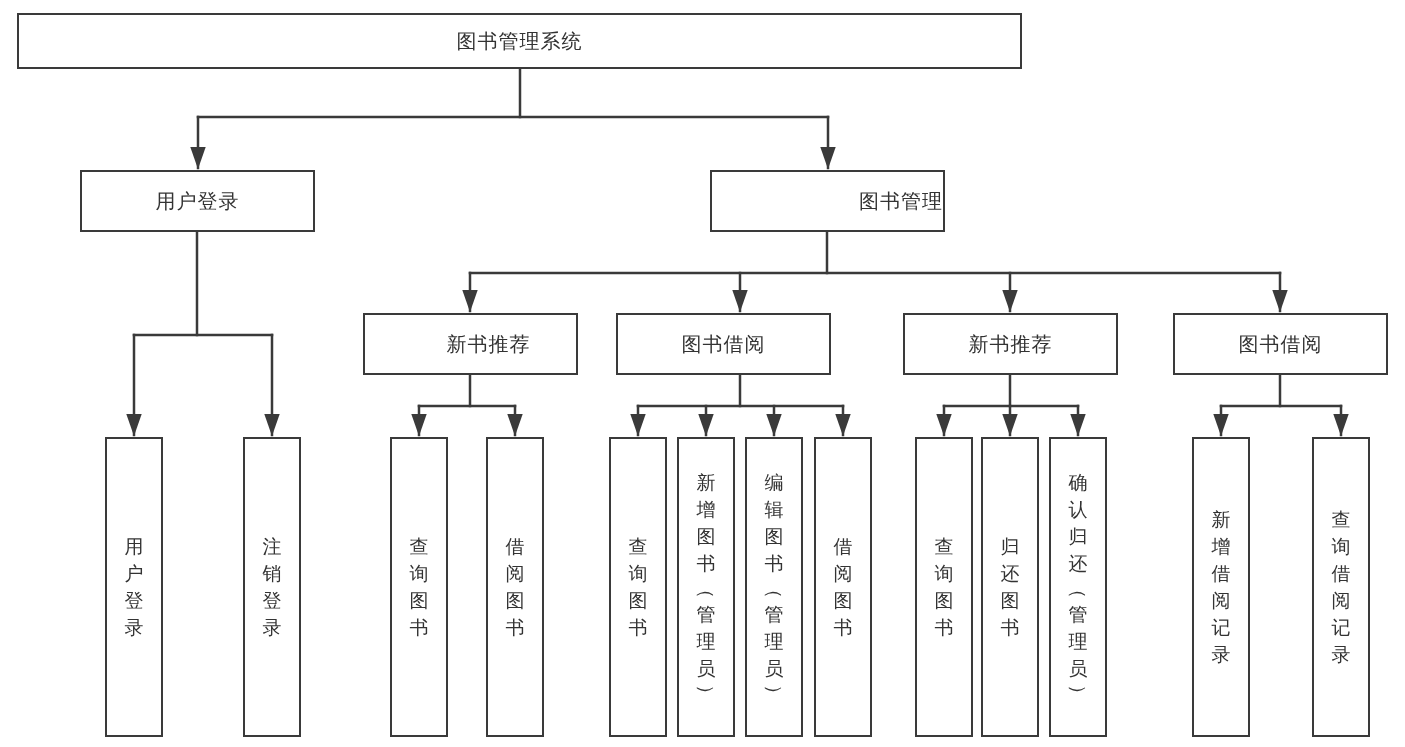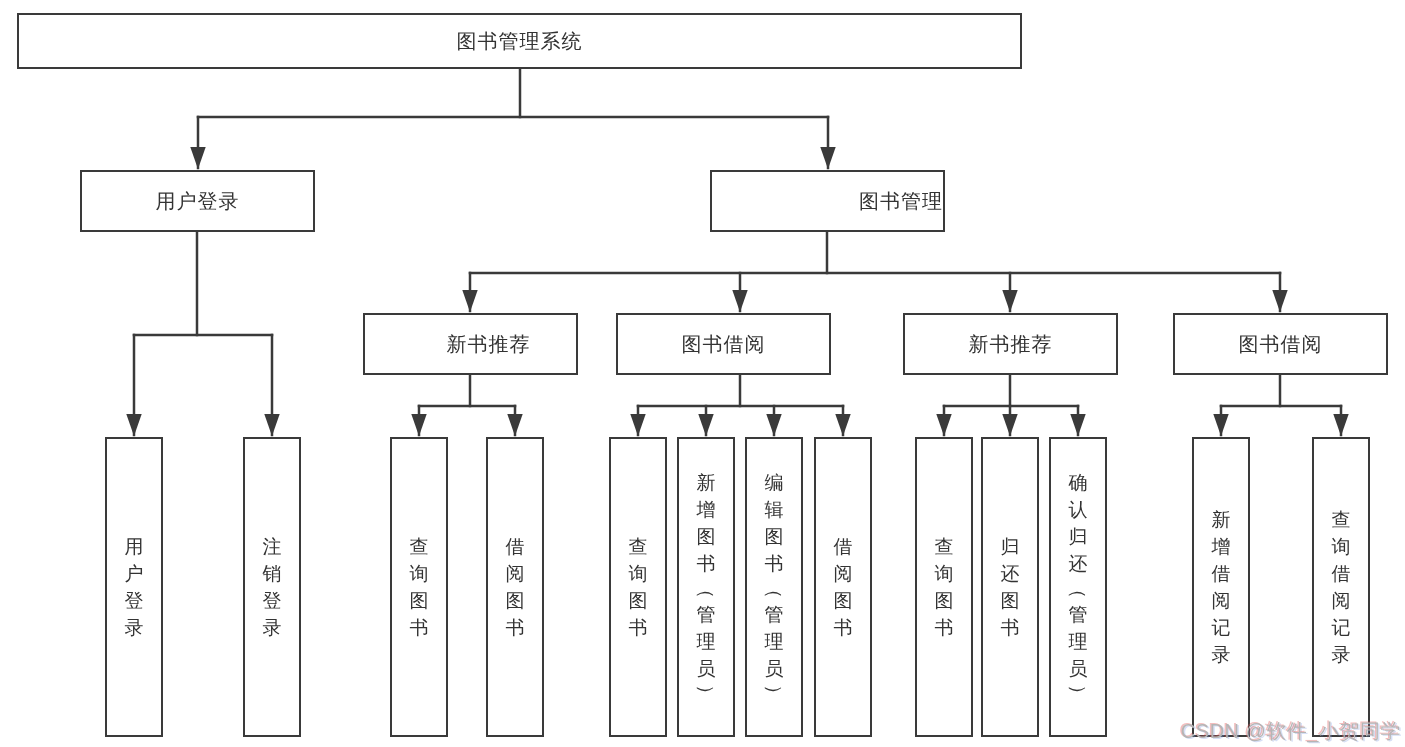--- a/index.html
+++ b/index.html
@@ -226,15 +226,14 @@
     <div class="vlabel">
         <div class="vchar">查</div>
         <div class="vchar">询</div>
         <div class="vchar">借</div>
         <div class="vchar">阅</div>
         <div class="vchar">记</div>
         <div class="vchar">录</div>
       </div>
   </div>
 
-  <div class="watermark">CSDN @软件_小贺同学</div>
 
 </div>
 
 </body></html>

